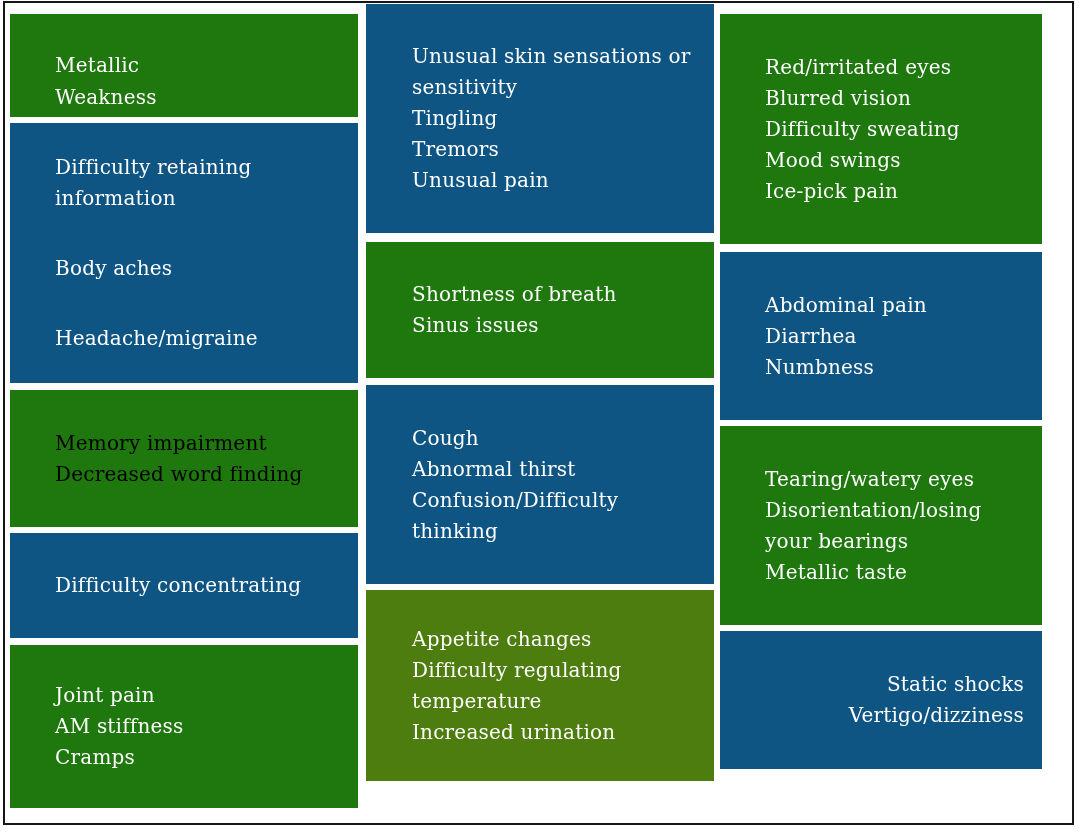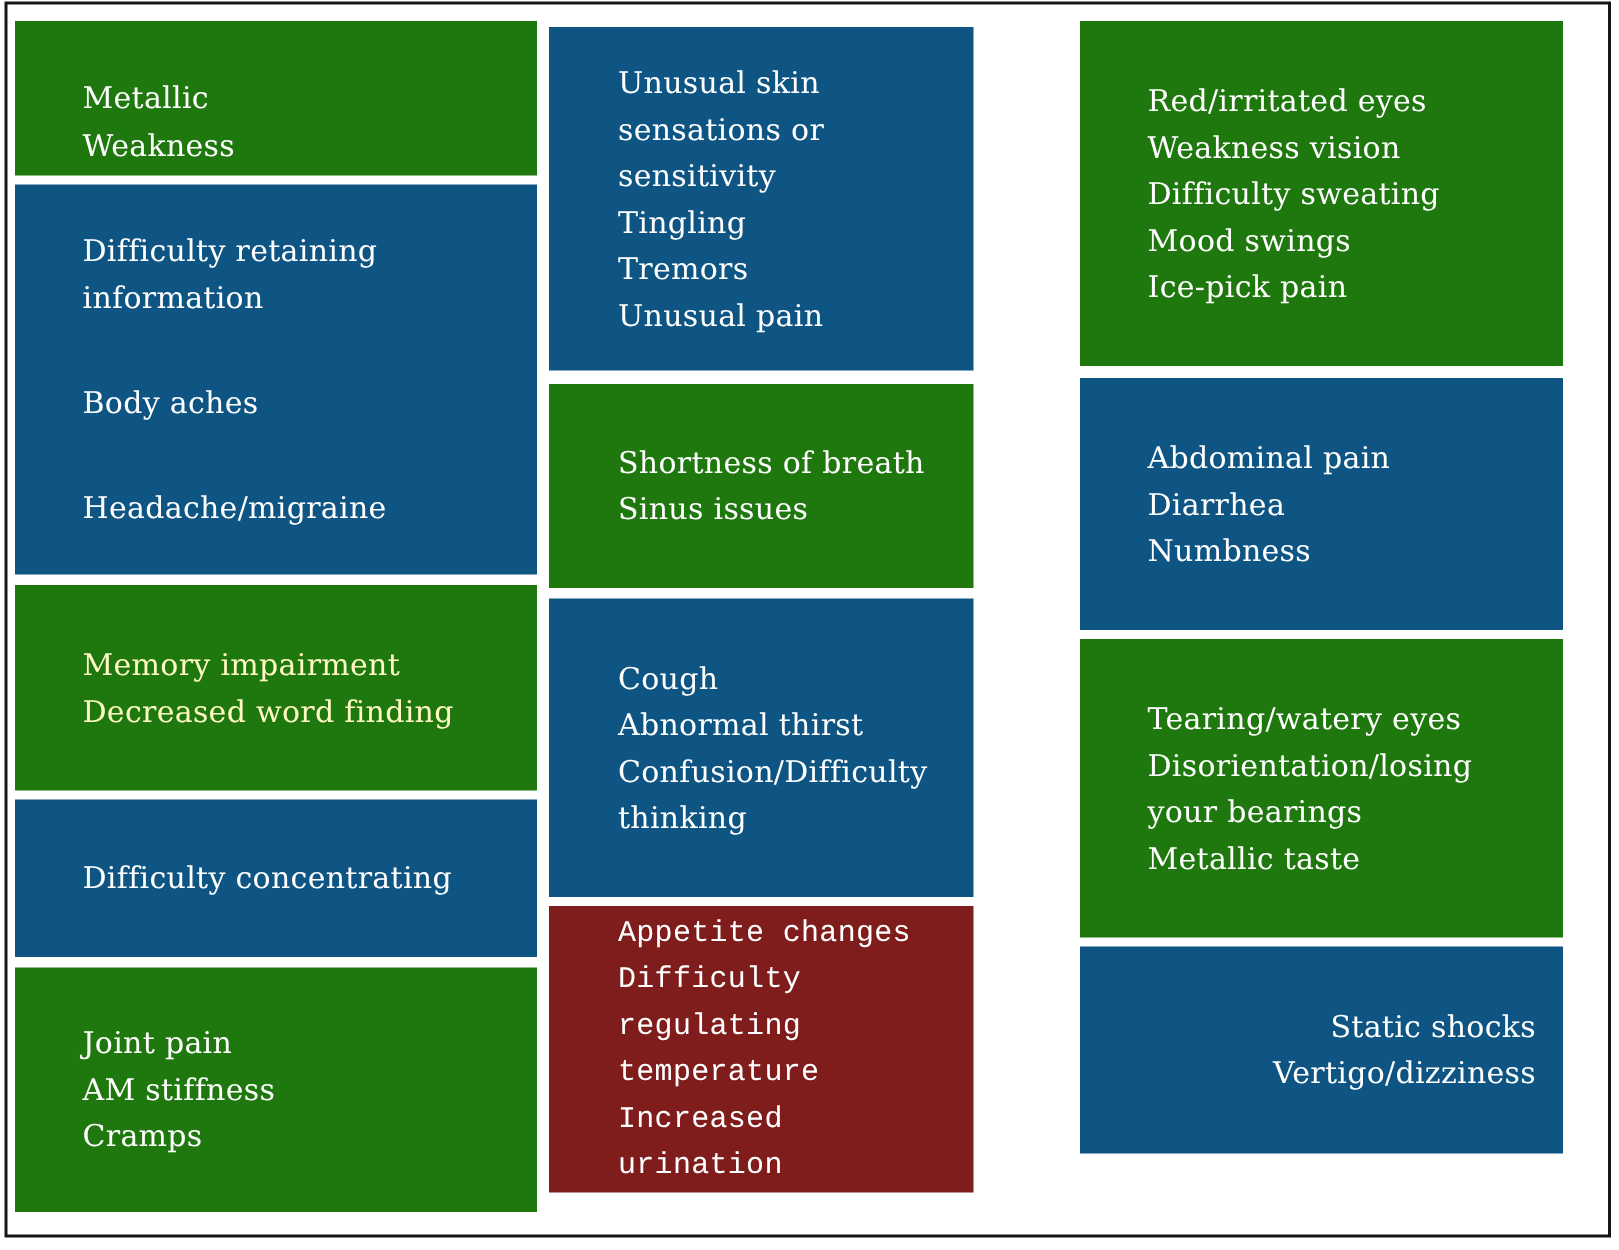--- a/index.html
+++ b/index.html
@@ -12,21 +12,21 @@
   }
   .frame{
     position:absolute;
     left:3px;top:1px;
     width:1067px;height:820px;
     border:2.5px solid #161616;
     pointer-events:none;
   }
   .col{position:absolute;display:flex;flex-direction:column;}
   .col1{left:10px;top:14px;width:348px;}
-  .col2{left:366px;top:18px;width:283px;}
+  .col2{left:366px;top:4px;width:348px;}
   .col3{left:720px;top:14px;width:322px;}
   .box{
     display:flex;flex-direction:column;justify-content:center;
     color:#ffffff;
     font-size:20px;line-height:31px;
     padding:0 18px 0 45px;
     box-sizing:border-box;
   }
   .col2 .box{padding-left:46px;}
   .item{letter-spacing:0.2px;}
@@ -55,21 +55,21 @@
     <div class="box" style="background: rgb(31, 120, 13); color: rgb(255, 255, 255);">
         <div class="item">Metallic</div>
       </div>
     <div class="box" style="background: rgb(14, 85, 132); color: rgb(255, 255, 255);">
         <div class="item">Weakness</div>
         <div class="item">Difficulty retaining information</div>
         <div class="item">Body aches</div>
         <div class="item">Headache/migraine</div>
         <div class="item">Light sensitivity</div>
       </div>
-    <div class="box" style="background: rgb(31, 120, 13); color: #fef9c3;">
+    <div class="box" style="background: rgb(31, 120, 13); color: #000000;">
         <div class="item">Memory impairment</div>
         <div class="item">Decreased word finding</div>
       </div>
     <div class="box" style="background: rgb(14, 85, 132); color: rgb(255, 255, 255);">
         <div class="item">Difficulty concentrating</div>
       </div>
     <div class="box" style="background: rgb(31, 120, 13); color: rgb(255, 255, 255);">
         <div class="item">Joint pain</div>
         <div class="item">AM stiffness</div>
         <div class="item">Cramps</div>
@@ -85,31 +85,31 @@
       </div>
     <div class="box" style="background: rgb(31, 120, 13); color: rgb(255, 255, 255);">
         <div class="item">Shortness of breath</div>
         <div class="item">Sinus issues</div>
       </div>
     <div class="box" style="background: rgb(14, 85, 132); color: rgb(255, 255, 255);">
         <div class="item">Cough</div>
         <div class="item">Abnormal thirst</div>
         <div class="item">Confusion/Difficulty thinking</div>
       </div>
-    <div class="box" style="background: #7f1d1d; color: rgb(255, 255, 255); font-family: Liberation Mono, monospace;">
+    <div class="box" style="background: #4d7c0f; color: rgb(255, 255, 255);">
         <div class="item">Appetite changes</div>
         <div class="item">Difficulty regulating temperature</div>
         <div class="item">Increased urination</div>
       </div>
   </div>
 
   <div class="col col3">
     <div class="box" style="background: rgb(31, 120, 13); color: rgb(255, 255, 255);">
         <div class="item">Red/irritated eyes</div>
-        <div class="item">Weakness vision</div>
+        <div class="item">Blurred vision</div>
         <div class="item">Difficulty sweating</div>
         <div class="item">Mood swings</div>
         <div class="item">Ice-pick pain</div>
       </div>
     <div class="box" style="background: rgb(14, 85, 132); color: rgb(255, 255, 255);">
         <div class="item">Abdominal pain</div>
         <div class="item">Diarrhea</div>
         <div class="item">Numbness</div>
       </div>
     <div class="box" style="background: rgb(31, 120, 13); color: rgb(255, 255, 255);">

